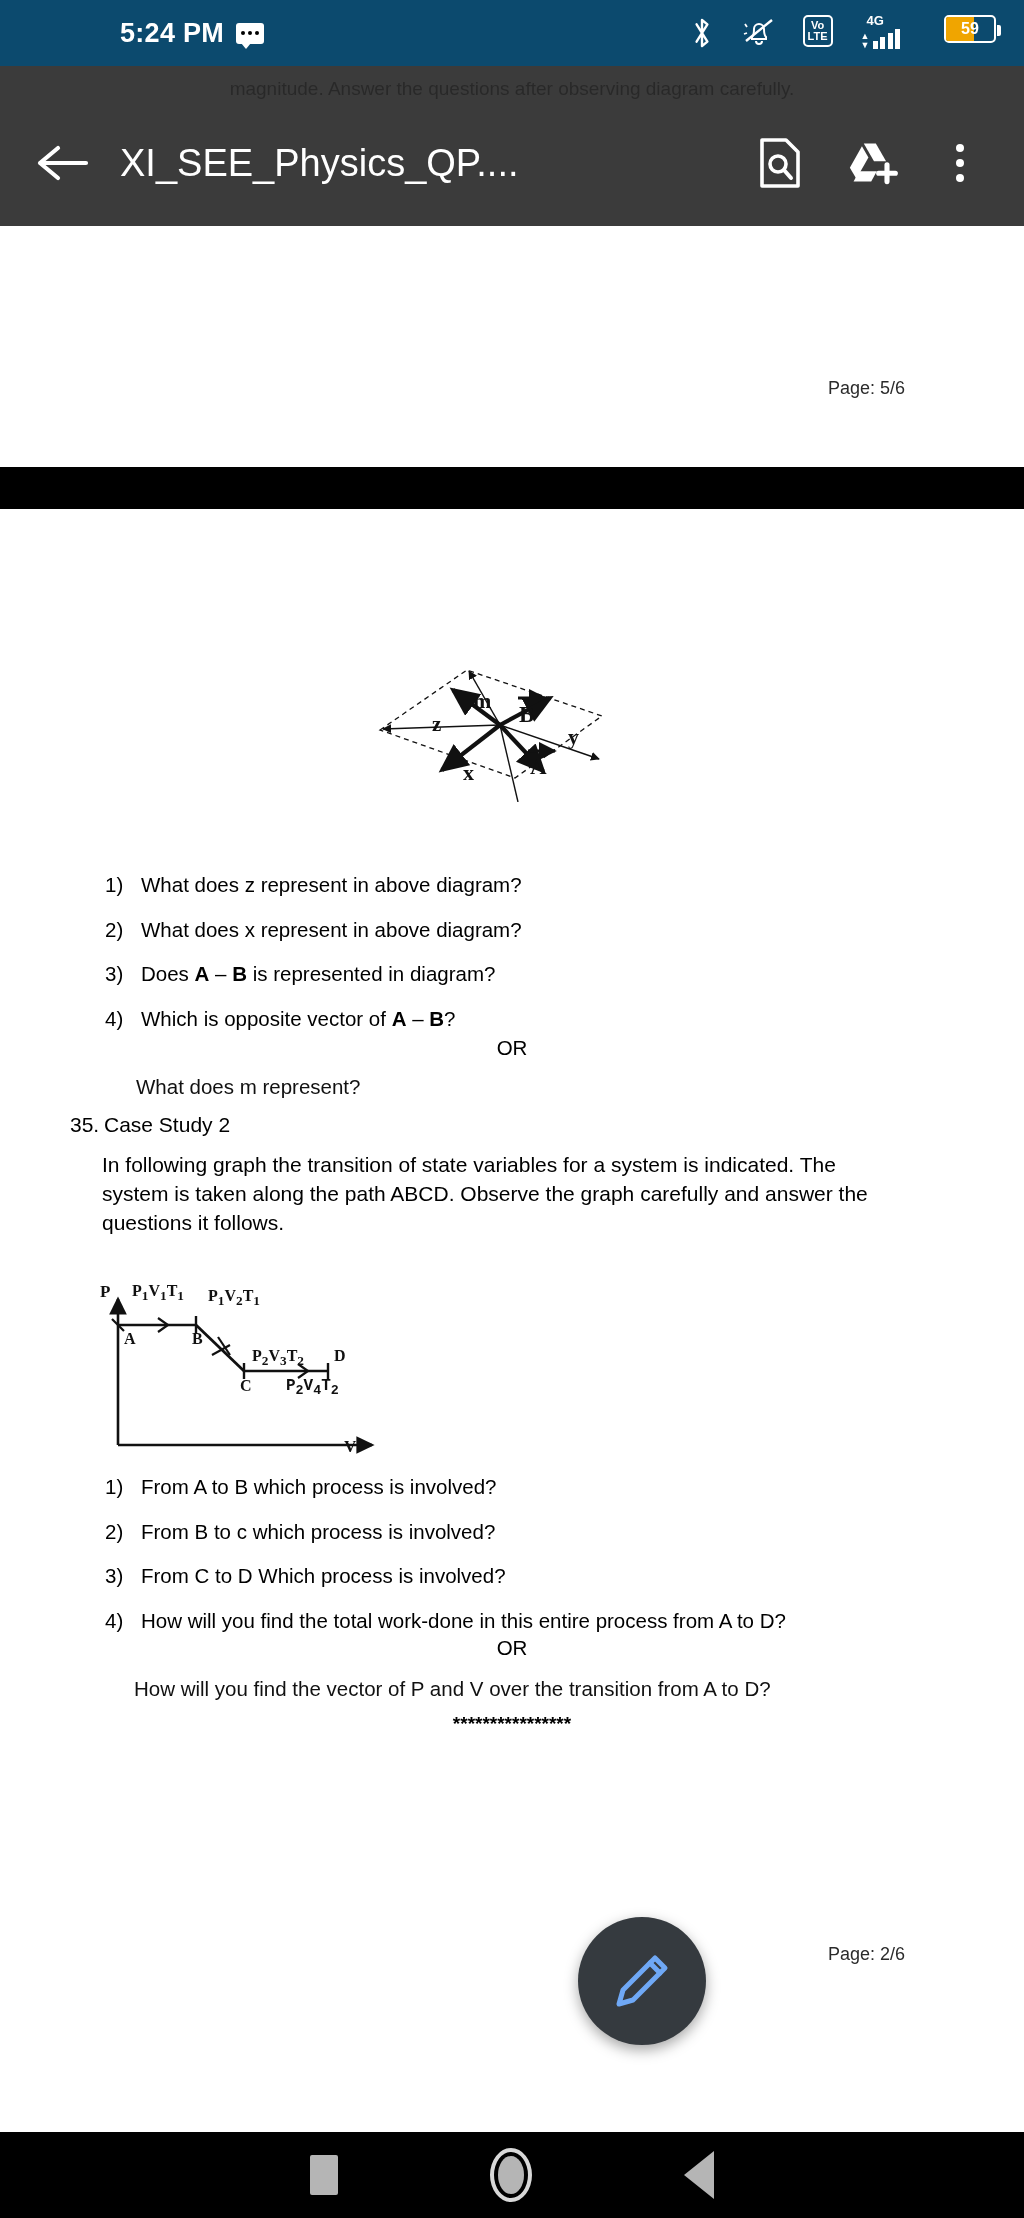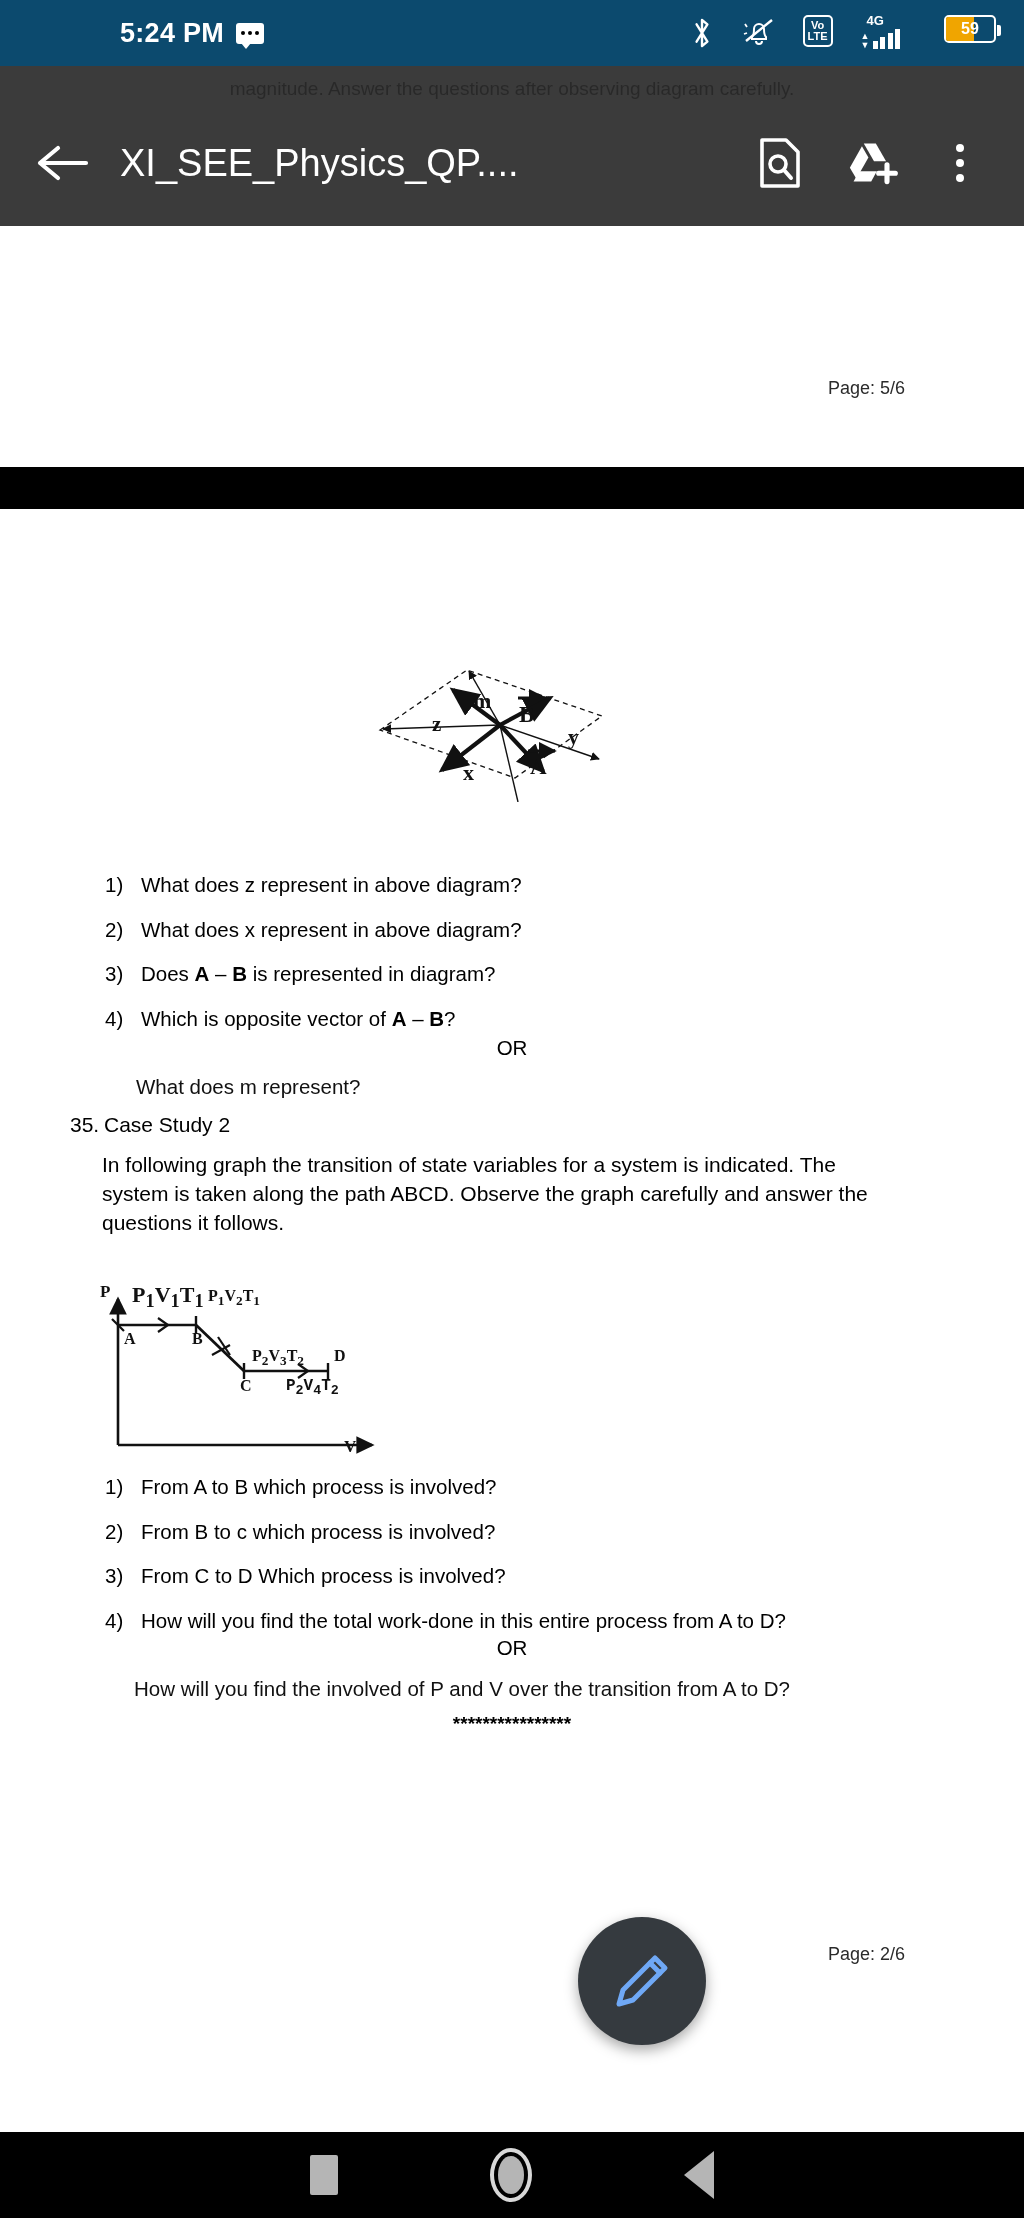--- a/index.html
+++ b/index.html
@@ -308,21 +308,21 @@
     <div style="position:absolute;left:0px;top:-3px;font-family:'Liberation Serif',serif;font-weight:bold;font-size:17px;color:#111;">P</div>
     <div style="position:absolute;left:244px;top:152px;font-family:'Liberation Serif',serif;font-weight:bold;font-size:17px;color:#111;">V</div>
 
     
     <div style="position:absolute;left:24px;top:45px;font-family:'Liberation Serif',serif;font-weight:bold;font-size:16px;color:#111;">A</div>
     <div style="position:absolute;left:92px;top:45px;font-family:'Liberation Serif',serif;font-weight:bold;font-size:16px;color:#111;">B</div>
     <div style="position:absolute;left:140px;top:92px;font-family:'Liberation Serif',serif;font-weight:bold;font-size:16px;color:#111;">C</div>
     <div style="position:absolute;left:234px;top:62px;font-family:'Liberation Serif',serif;font-weight:bold;font-size:16px;color:#111;">D</div>
 
     
-    <div style="position:absolute;left:32px;top:-3px;font-family:'Liberation Serif',serif;font-weight:bold;font-size:22px;color:#111;">
+    <div style="position:absolute;left:32px;top:-3px;font-family:'Liberation Serif',serif;font-weight:bold;font-size:16px;color:#111;">
       <span>P</span><sub>1</sub><span>V</span><sub>1</sub><span>T</span><sub>1</sub>
     </div>
     <div style="position:absolute;left:108px;top:2px;font-family:'Liberation Serif',serif;font-weight:bold;font-size:16px;color:#111;">
       <span>P</span><sub>1</sub><span>V</span><sub>2</sub><span>T</span><sub>1</sub>
     </div>
     <div style="position:absolute;left:152px;top:62px;font-family:'Liberation Serif',serif;font-weight:bold;font-size:16px;color:#111;">
       <span>P</span><sub>2</sub><span>V</span><sub>3</sub><span>T</span><sub>2</sub>
     </div>
     <div style="position:absolute;left:186px;top:92px;font-family:Liberation Mono, monospace;font-weight:bold;font-size:16px;color:#111;">
       <span>P</span><sub>2</sub><span>V</span><sub>4</sub><span>T</span><sub>2</sub>
@@ -342,21 +342,21 @@
       <span class="q-num">3)</span>
       <span class="q-txt">From C to D Which process is involved?</span>
     </div>
     <div class="q-item">
       <span class="q-num">4)</span>
       <span class="q-txt">How will you find the total work-done in this entire process from A to D?</span>
     </div>
   </div>
 
   <div class="centered-or" style="left:0; top:1636px; width:1024px;">OR</div>
-  <div style="position:absolute; left:134px; top:1677px; font-size:20.5px; color:#111;">How will you find the involved of P and V over the transition from A to D?</div>
+  <div style="position:absolute; left:134px; top:1677px; font-size:20.5px; color:#111;">How will you find the vector of P and V over the transition from A to D?</div>
   <div class="stars" style="left:0; top:1713px; width:1024px; text-align:center;">****************</div>
 
   <div class="page-label" style="left:828px; top:1944px;">Page: 2/6</div>
 
   <div class="fab" style="left:578px; top:1917px;">
     <svg width="62" height="62" viewBox="0 0 62 62">
       <path d="M44 8 L54 18 L22 50 L8 54 L12 40 Z" fill="none" stroke="#6fa8f5" stroke-width="5" stroke-linejoin="round"></path>
       <path d="M39 13 L49 23" stroke="#6fa8f5" stroke-width="5" stroke-linecap="round"></path>
     </svg>
   </div>

